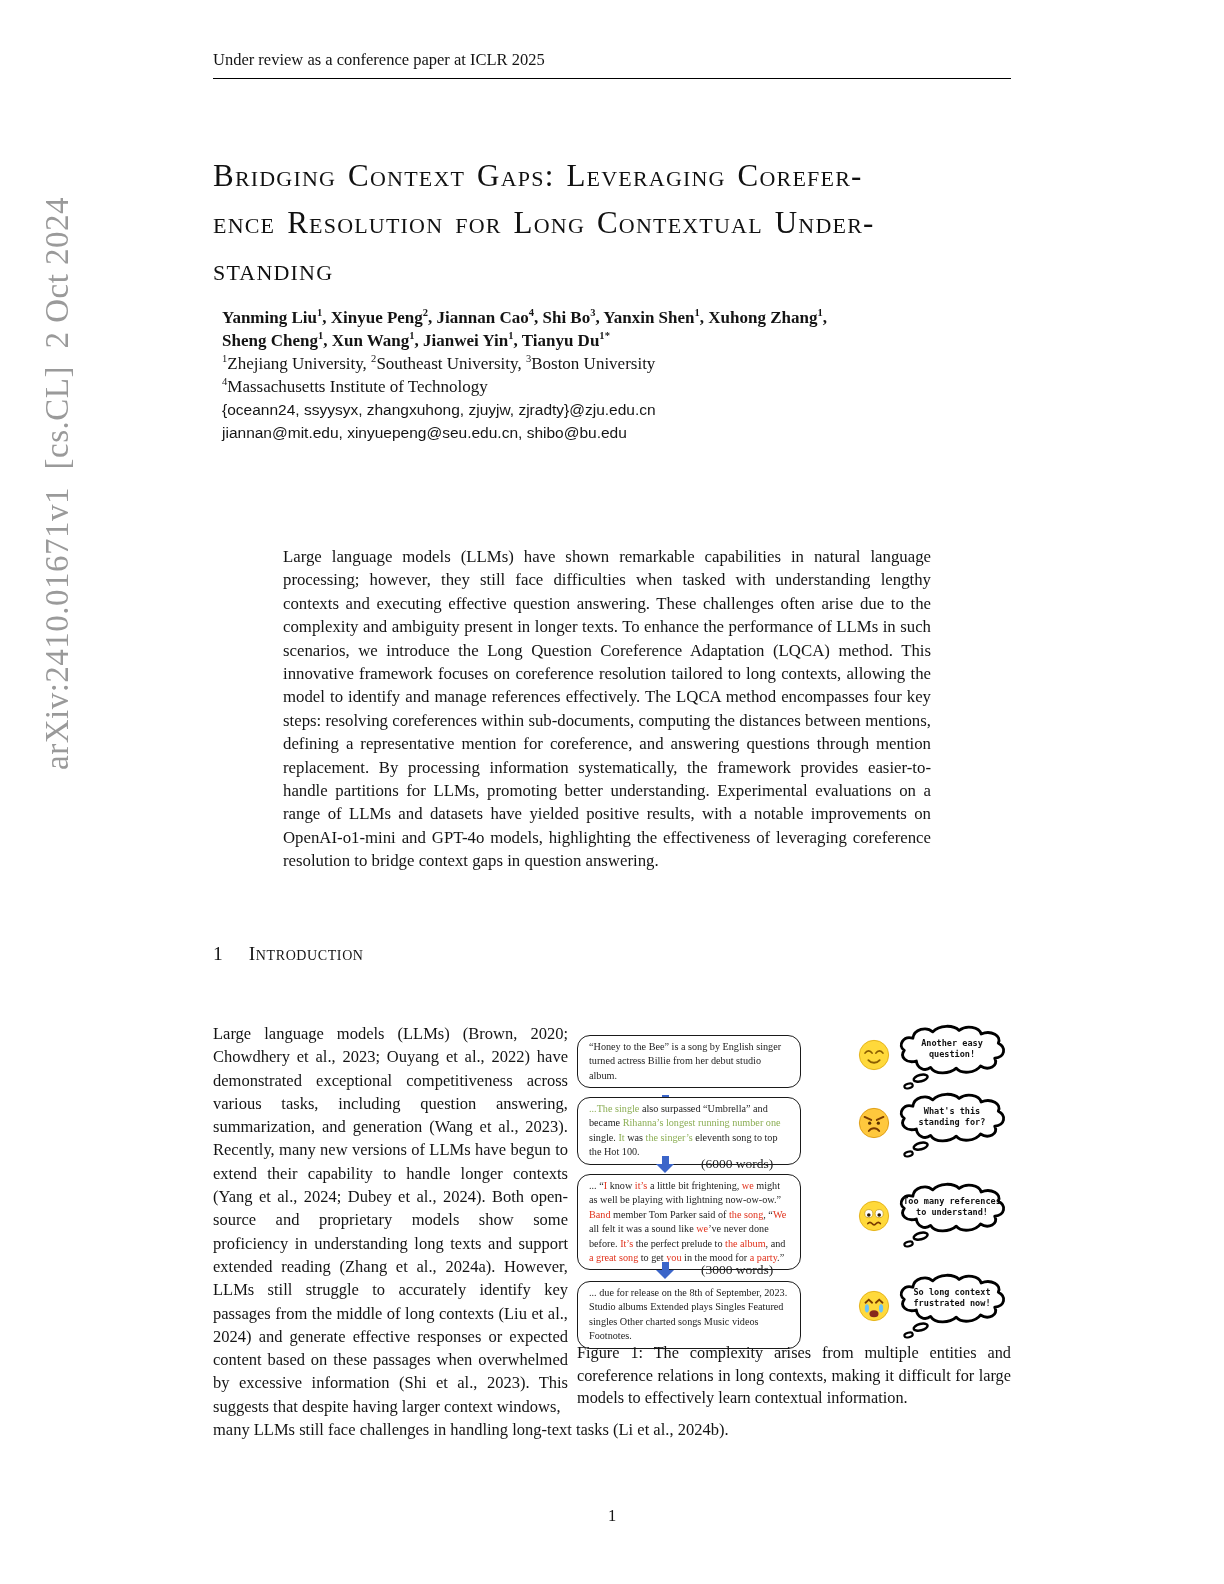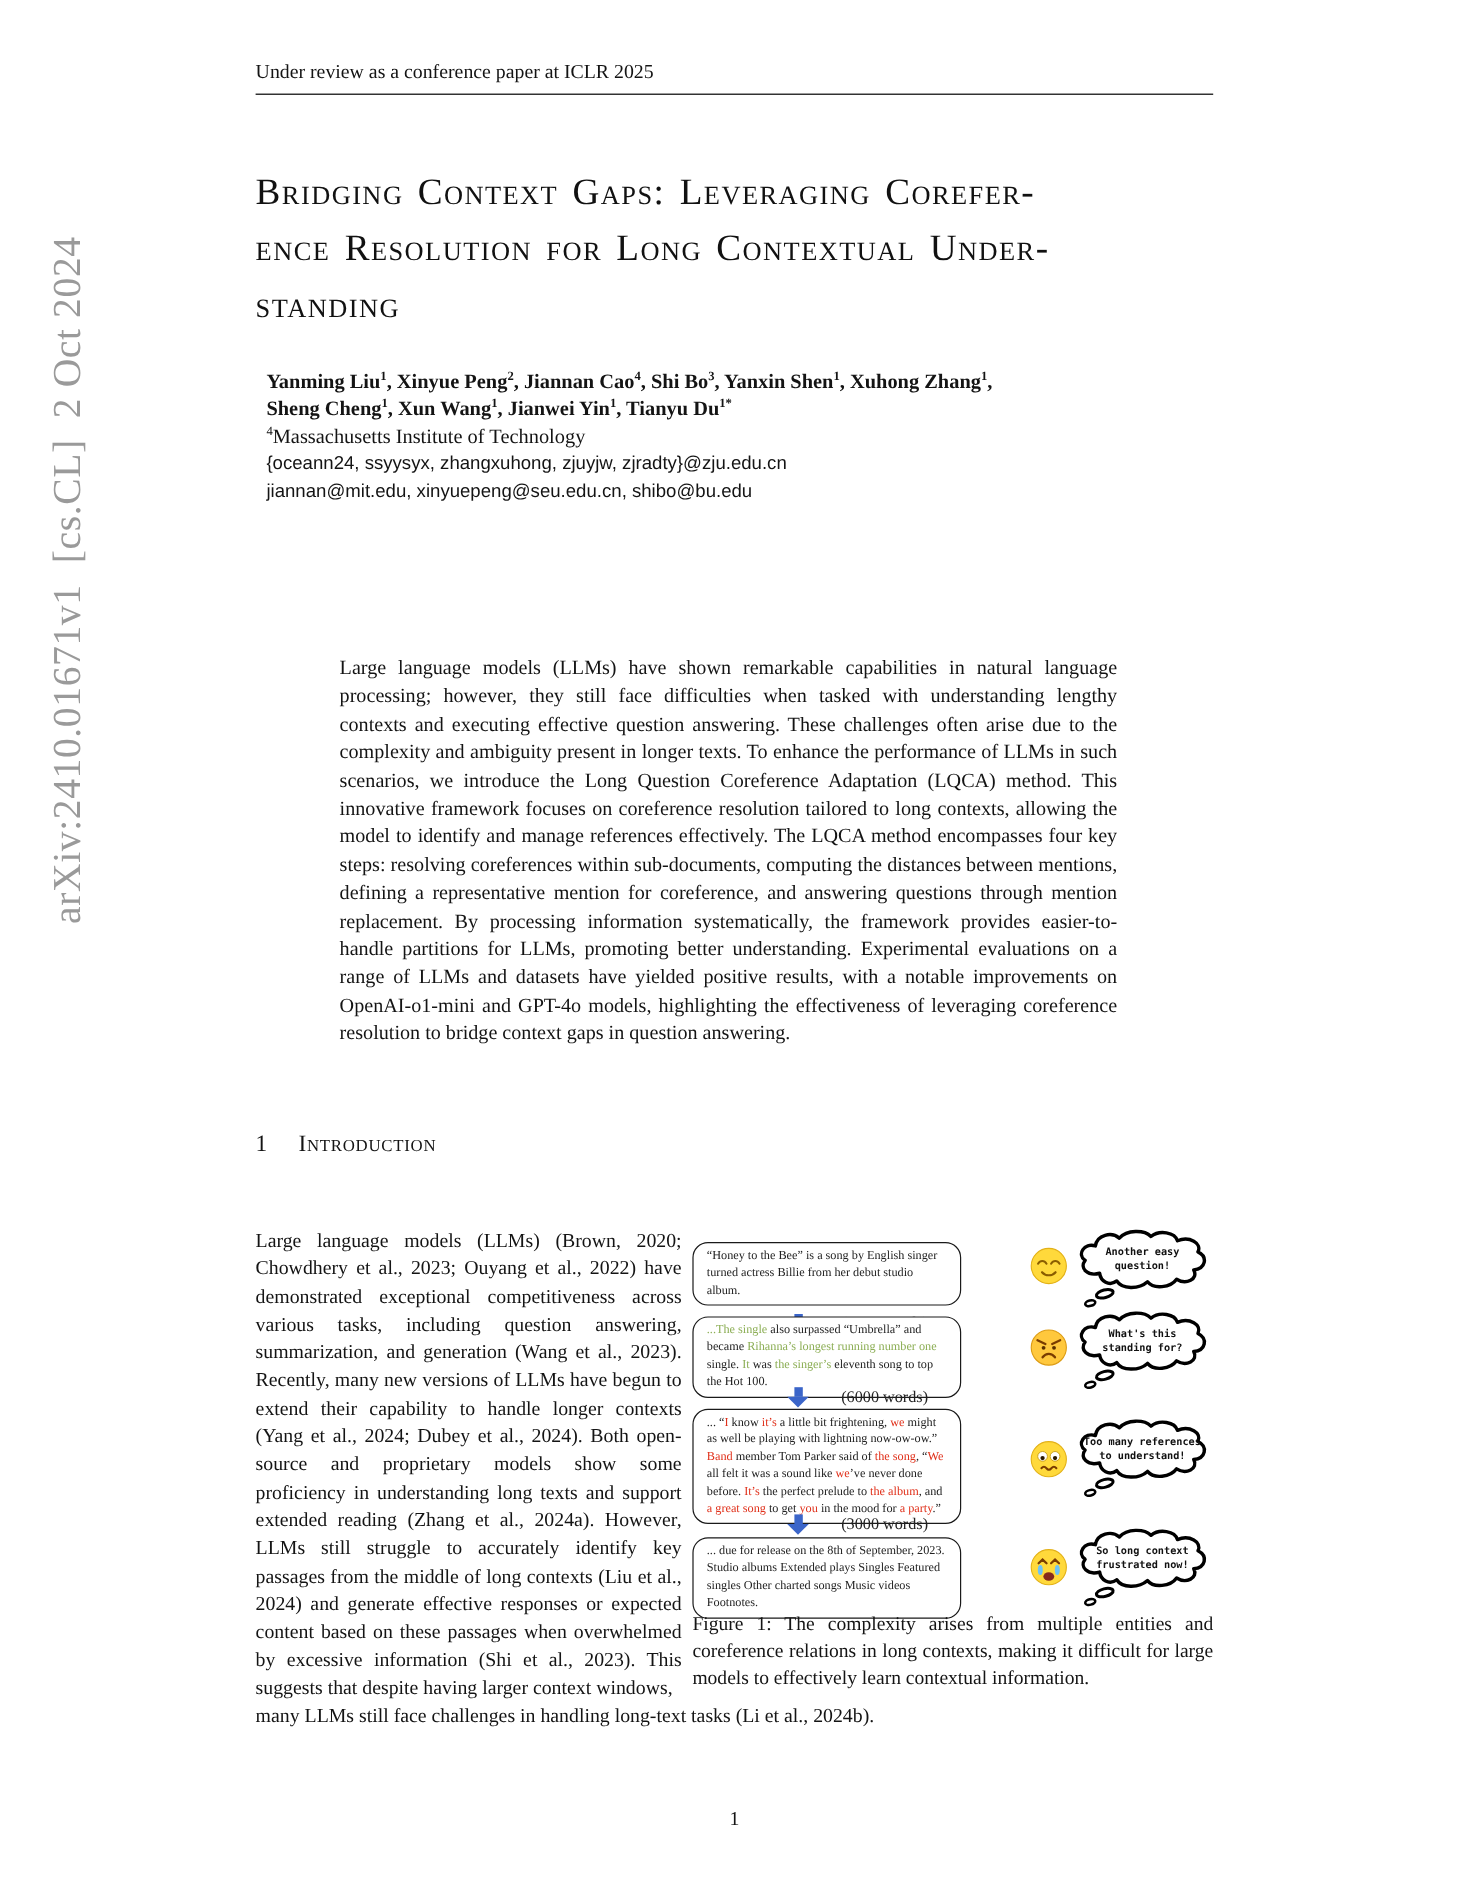--- a/index.html
+++ b/index.html
@@ -15,21 +15,21 @@
     font-size:16.5px; padding-bottom:8px; border-bottom:1.5px solid #000;
   }
 
   .arxiv-wrap { position:absolute; left:57px; top:770px; width:0; height:0; }
   .arxiv-text {
     display:block; white-space:pre; transform:translate(-50%,-50%) rotate(-90deg);
     font-size:33px; color:#9a9a9a; letter-spacing:0.5px; font-family:"Liberation Serif", serif;
   }
 
   .title {
-    position:absolute; top:136px; left:213px; width:810px;
+    position:absolute; top:152px; left:213px; width:810px;
     font-size:31px; line-height:47px; font-variant:small-caps;
     letter-spacing:1.2px; word-spacing:3px; color:#111;
   }
 
   .authors { position:absolute; top:306px; left:222px; width:790px; font-size:17px; line-height:23px; }
   .author-names { font-weight:bold; }
   .emails { font-family:Liberation Sans, sans-serif; font-size:15.5px; }
 
   .abstract-head {
     position:absolute; top:497px; left:283px; width:648px; text-align:center;
@@ -98,20 +98,21 @@
 
   <div class="title">
     <div>Bridging Context Gaps: Leveraging Corefer-</div>
     <div>ence Resolution for Long Contextual Under-</div>
     <div>standing</div>
   </div>
 
   <div class="authors">
     <div class="author-names"><span>Yanming Liu</span><sup>1</sup><span>, Xinyue Peng</span><sup>2</sup><span>, Jiannan Cao</span><sup>4</sup><span>, Shi Bo</span><sup>3</sup><span>, Yanxin Shen</span><sup>1</sup><span>, Xuhong Zhang</span><sup>1</sup><span>,</span></div>
     <div class="author-names"><span>Sheng Cheng</span><sup>1</sup><span>, Xun Wang</span><sup>1</sup><span>, Jianwei Yin</span><sup>1</sup><span>, Tianyu Du</span><sup>1*</sup></div>
+    <div><sup>1</sup><span>Zhejiang University, </span><sup>2</sup><span>Southeast University, </span><sup>3</sup><span>Boston University</span></div>
     <div><sup>4</sup><span>Massachusetts Institute of Technology</span></div>
     <div class="emails">{oceann24, ssyysyx, zhangxuhong, zjuyjw, zjradty}@zju.edu.cn</div>
     <div class="emails">jiannan@mit.edu, xinyuepeng@seu.edu.cn, shibo@bu.edu</div>
   </div>
 
   <div class="abstract-body">Large language models (LLMs) have shown remarkable capabilities in natural language processing; however, they still face difficulties when tasked with understanding lengthy contexts and executing effective question answering. These challenges often arise due to the complexity and ambiguity present in longer texts. To enhance the performance of LLMs in such scenarios, we introduce the Long Question Coreference Adaptation (LQCA) method. This innovative framework focuses on coreference resolution tailored to long contexts, allowing the model to identify and manage references effectively. The LQCA method encompasses four key steps: resolving coreferences within sub-documents, computing the distances between mentions, defining a representative mention for coreference, and answering questions through mention replacement. By processing information systematically, the framework provides easier-to-handle partitions for LLMs, promoting better understanding. Experimental evaluations on a range of LLMs and datasets have yielded positive results, with a notable improvements on OpenAI-o1-mini and GPT-4o models, highlighting the effectiveness of leveraging coreference resolution to bridge context gaps in question answering.</div>
 
   <div class="section-head">
     <span class="sec-num">1</span><span class="sec-title smallcaps">Introduction</span>
   </div>

